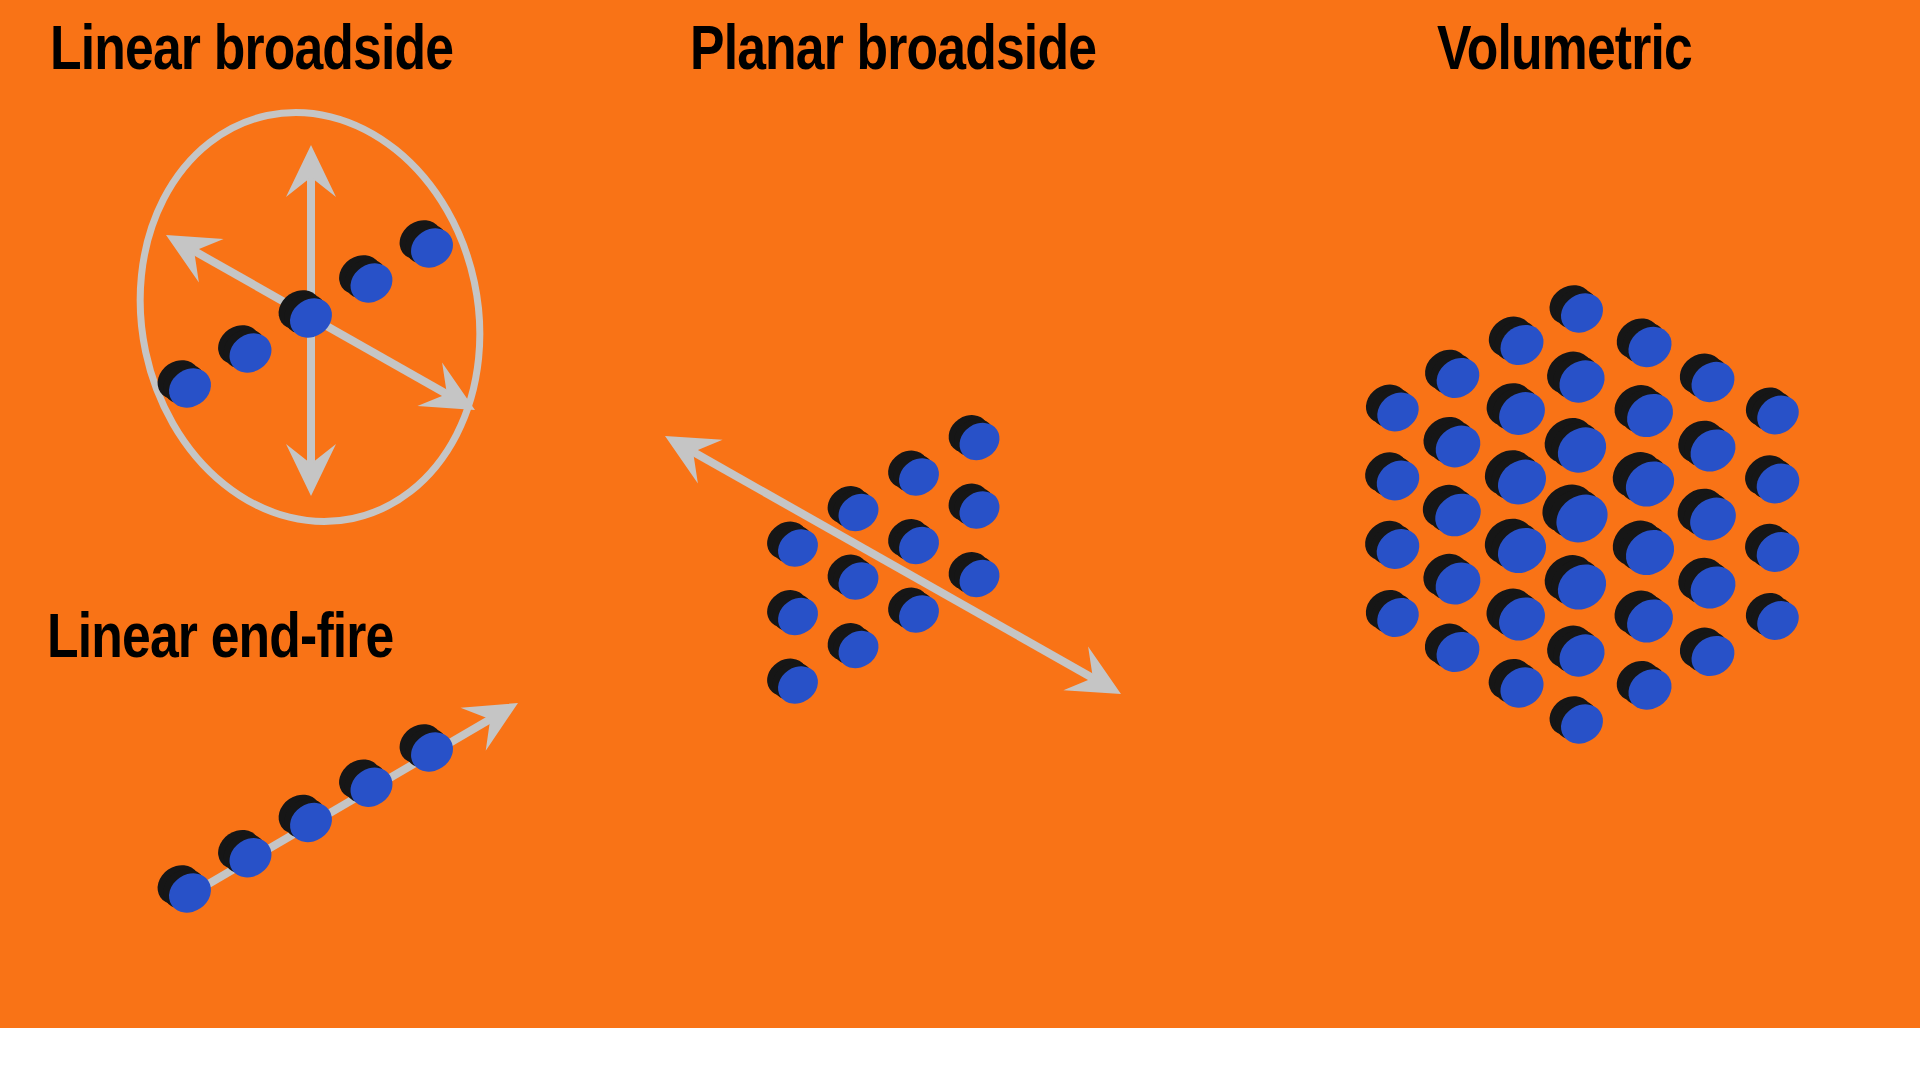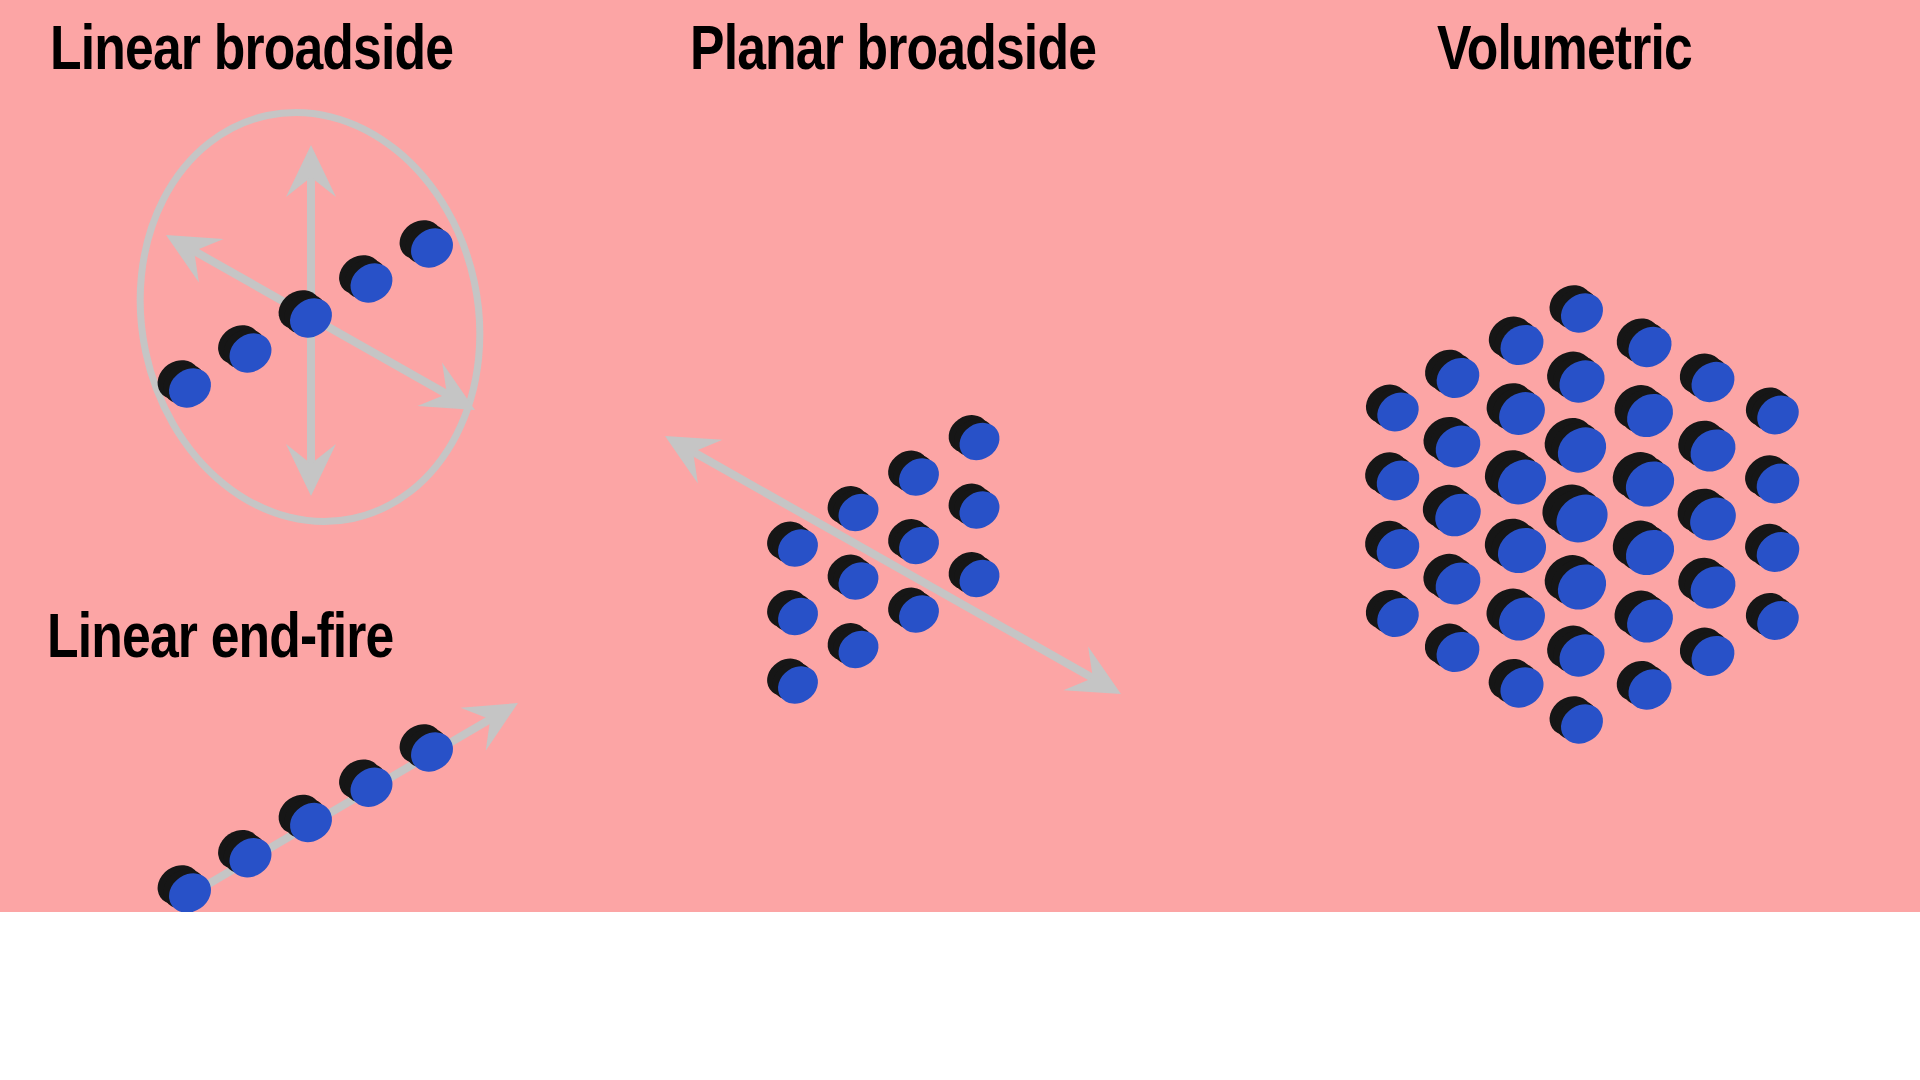--- a/index.html
+++ b/index.html
@@ -1,19 +1,19 @@
 <!DOCTYPE html>
 <html><head>
 <meta charset="utf-8">
 <style>
   html,body{margin:0;padding:0;background:#ffffff;}
   .canvas{
     position:relative;
-    width:1920px;height:912px;
-    background:#fca5a5;
+    width:1920px;height:1028px;
+    background:#f97316;
     overflow:hidden;
     font-family:"Liberation Sans", sans-serif;
   }
   #fig{position:absolute;left:0;top:0;}
   .fig-title{
     position:absolute;
     font-family:"Liberation Sans", sans-serif;
     font-weight:bold;
     font-size:63px;
     line-height:1.2;

